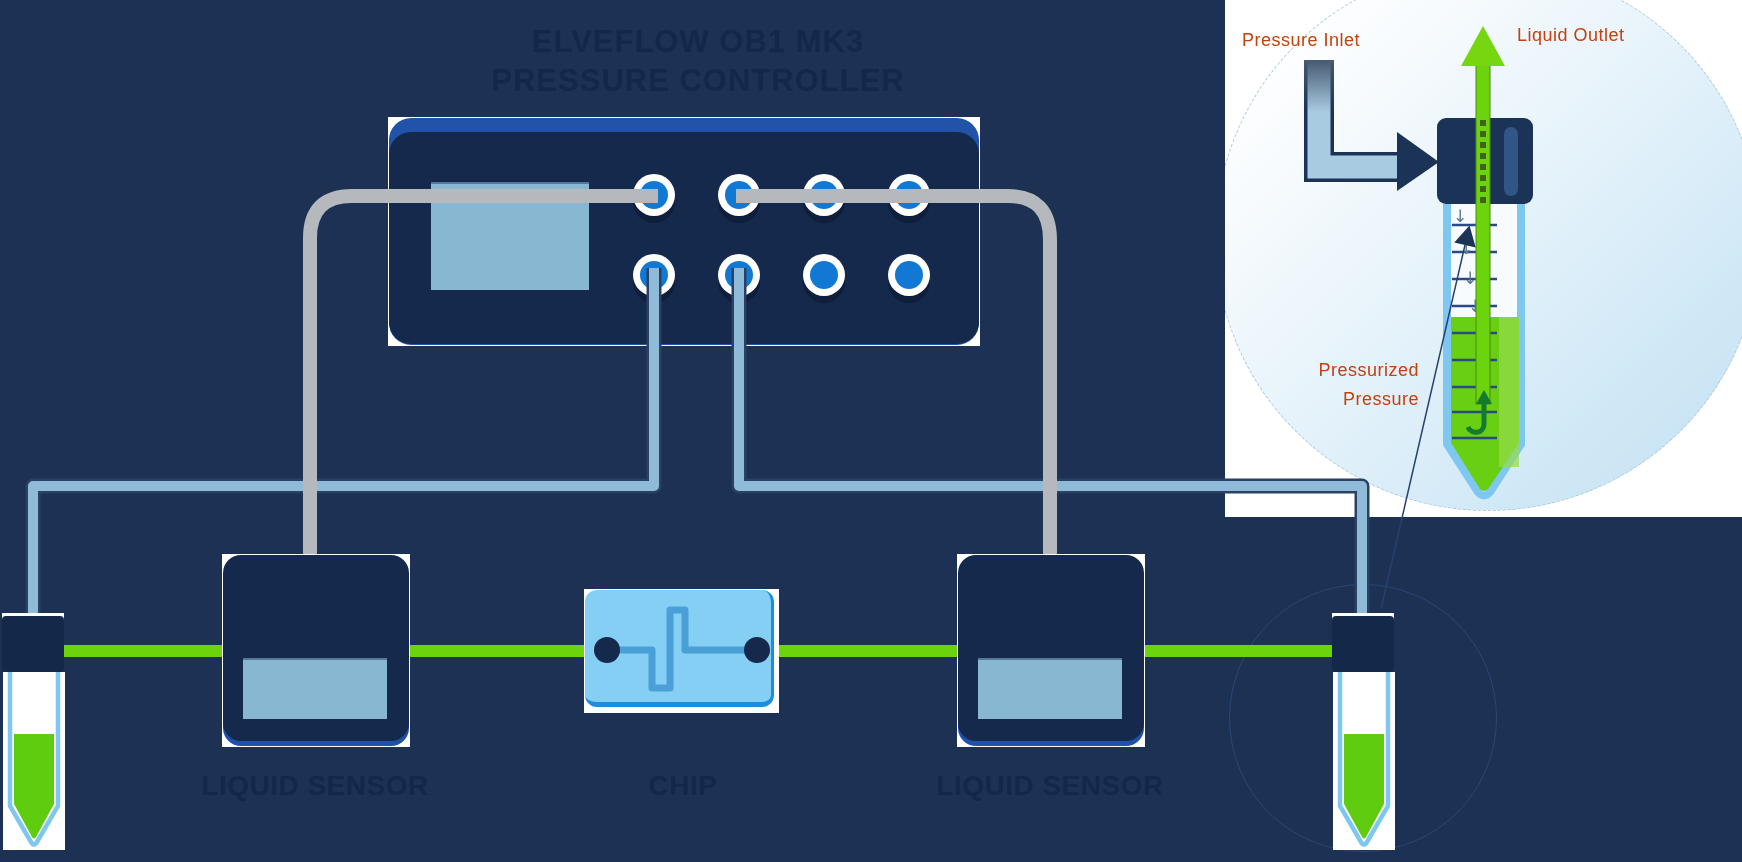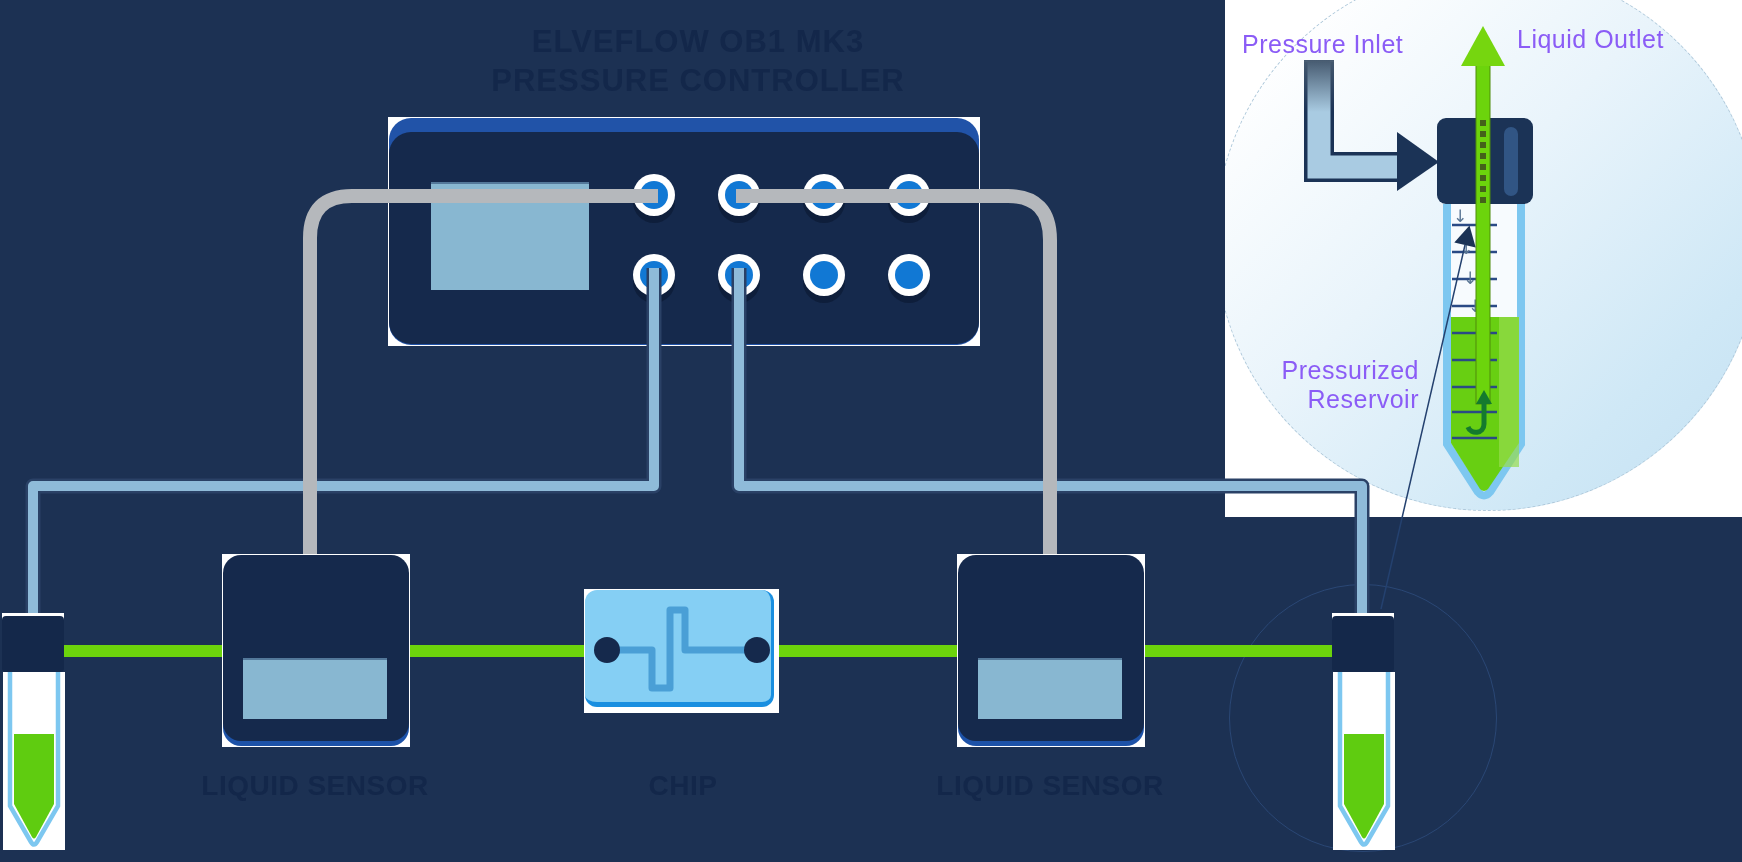--- a/index.html
+++ b/index.html
@@ -22,21 +22,21 @@
   .p-core{left:7px;top:7px;width:28px;height:28px;background:#1178D4;}
   
   .glow{background:#1D52A8;border-radius:18px;}
   .sensorbody{background:#15294C;border-radius:18px;}
   .chipbody{background:#85CFF4;border-radius:12px;border-bottom:5px solid #1A8FE0;border-right:3px solid #1A8FE0;}
   .cap{background:#14284A;border-radius:4px;}
   
   .inset{background:#ffffff;overflow:hidden;}
   .inset-circle{border-radius:50%;border:1px dashed #AFC9DB;
      background:linear-gradient(135deg,#ffffff 12%,#E9F4FB 45%,#CFE8F6 78%,#C3E0F2 100%);}
-  .inset-label{color:#8b5cf6;font-size:25px;letter-spacing:.5px;}
+  .inset-label{color:#c2410c;font-size:18px;letter-spacing:.5px;}
   .ring{border:1.5px solid #2A4775;border-radius:50%;}
   svg{display:block;}
 </style>
 </head>
 <body>
 
 <div id="canvas">
 
   <div class="abs ghost-title" style="left:398px;top:22px;width:600px;">
     <div>ELVEFLOW OB1 MK3</div>
@@ -91,21 +91,21 @@
       <polygon points="258,26 236,66 280,66" fill="#76D60F"></polygon>
 
       <path d="M259,402 V424 C259,434 246,435 243,427" fill="none" stroke="#147A2E" stroke-width="5"></path>
       <polygon points="251,404 267,404 259,390" fill="#147A2E"></polygon>
     </svg>
 
     <div class="abs inset-label" style="left:17px;top:30px;width:200px;">Pressure Inlet</div>
     <div class="abs inset-label" style="left:292px;top:25px;width:200px;">Liquid Outlet</div>
     <div class="abs inset-label" style="left:18px;top:356px;width:176px;text-align:right;line-height:29px;">
       <div>Pressurized</div>
-      <div>Reservoir</div>
+      <div>Pressure</div>
     </div>
   </div>
 
   <div class="abs ring" style="left:1229px;top:584px;width:266px;height:266px;"></div>
 
   <div class="abs whitebox" style="left:388px;top:117px;width:592px;height:229px;">
     <div class="abs bezel" style="left:1px;top:1px;width:590px;height:227px;"></div>
     <div class="abs devbody" style="left:1px;top:15px;width:590px;height:212px;"></div>
     <div class="abs screen" style="left:43px;top:65px;width:158px;height:106px;"></div>
     <div class="abs port" style="left:245px;top:57px;">

